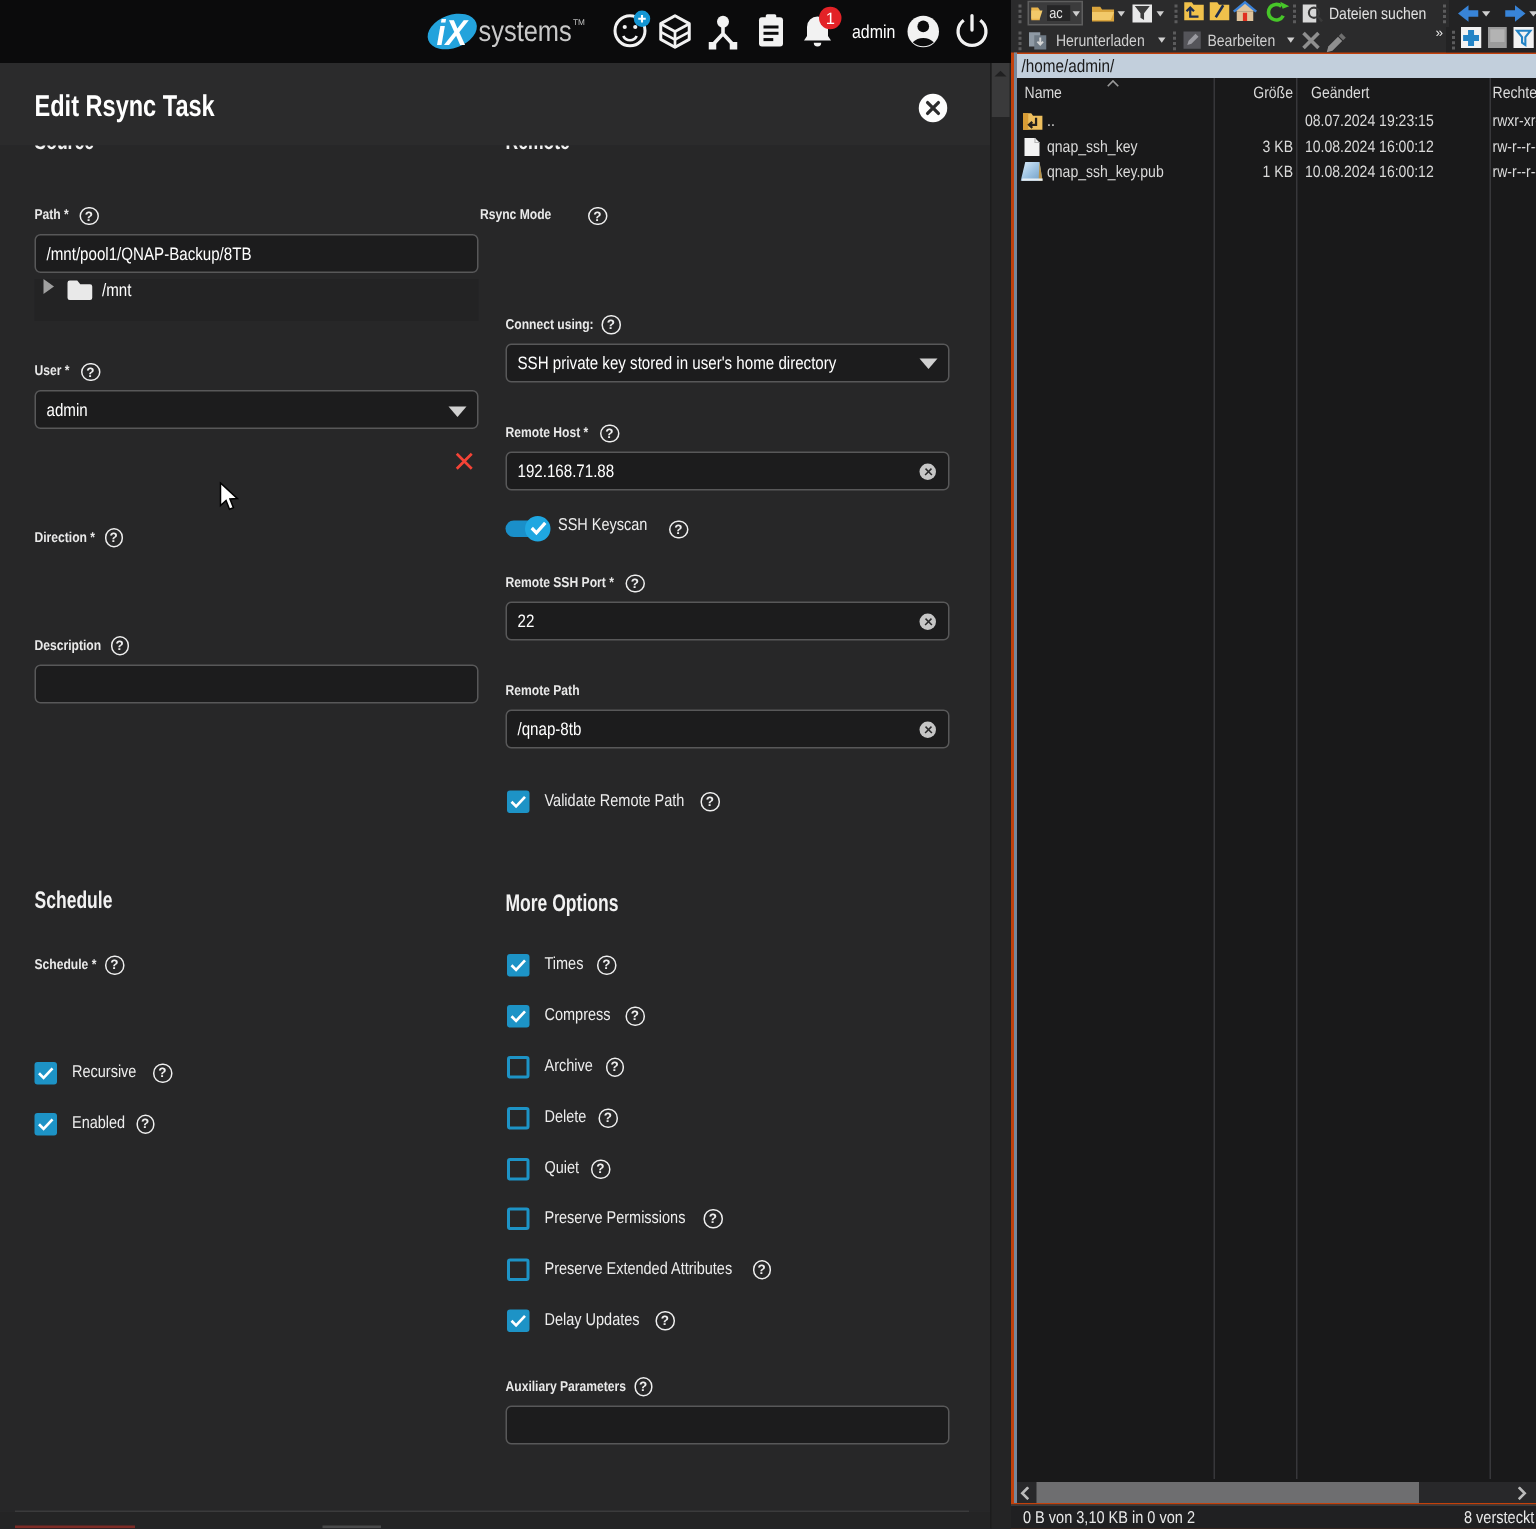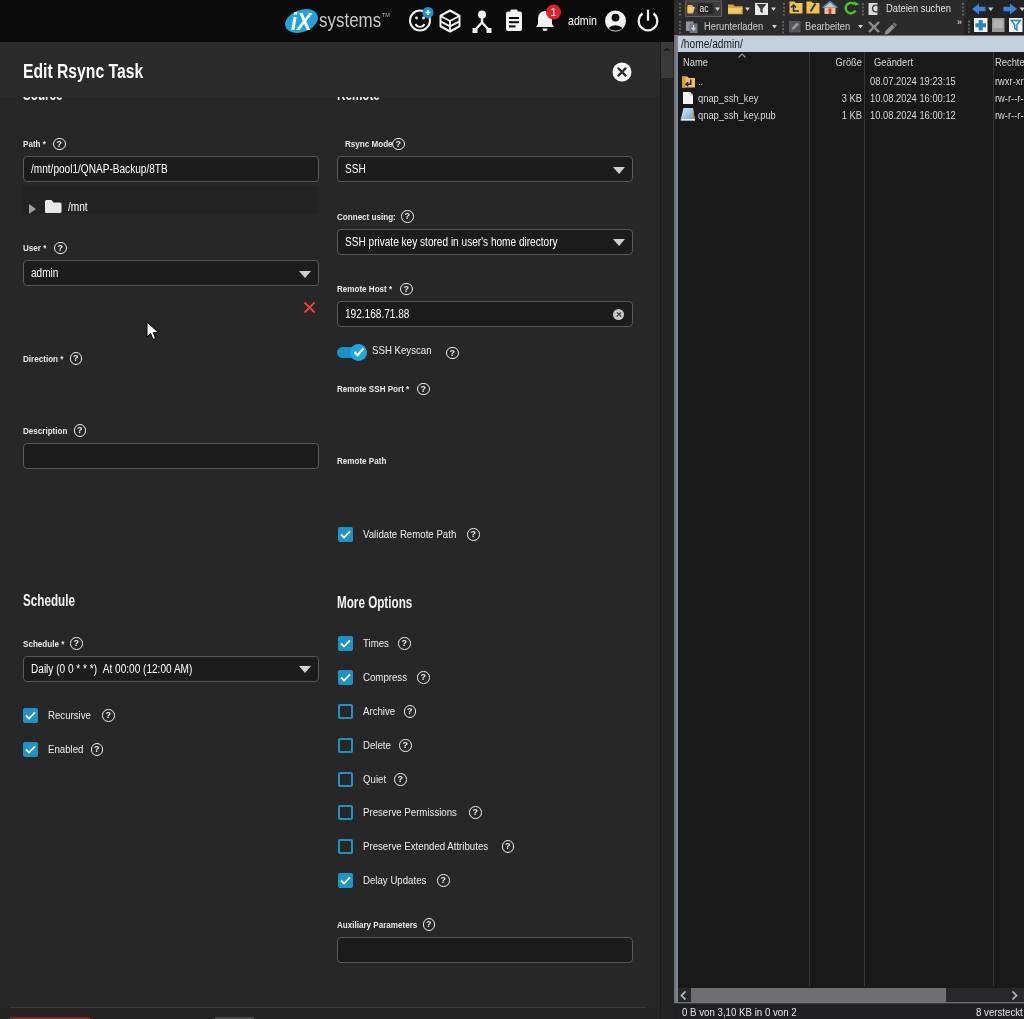--- a/index.html
+++ b/index.html
@@ -97,21 +97,21 @@
     <div class="abs sechead" style="left:23px;top:-11px"><span class="t">Source</span></div>
     <div class="abs sechead" style="left:337px;top:-11px"><span class="t">Remote</span></div>
 
     <div class="label" style="left:23px;top:40.5px">
         <span class="t">Path *</span>
       </div>
     <div class="q" style="left:53px;top:40.5px">?</div>
     <div class="inp" style="left:23px;top:59px">
         <span class="t">/mnt/pool1/QNAP-Backup/8TB</span>
       </div>
-    <div class="abs" style="left:23px;top:89px;width:296px;height:28px;background:#232324;display:flex;align-items:flex-end;">
+    <div class="abs" style="left:23px;top:89px;width:296px;height:28px;background:#232324;display:flex;align-items:flex-start;">
       <span style="margin-left:6px;width:0;height:0;border-top:5px solid transparent;border-bottom:5px solid transparent;border-left:7px solid #a0a0a0;"></span>
       <svg width="19" height="15" viewBox="0 0 19 15" style="margin-left:8px">
           <path d="M1 2.5 a1.5 1.5 0 0 1 1.5 -1.5 l5 0 l2 2.5 l6.5 0 a1.5 1.5 0 0 1 1.5 1.5 l0 7.5 a1.5 1.5 0 0 1 -1.5 1.5 l-13.5 0 a1.5 1.5 0 0 1 -1.5 -1.5 Z" fill="#e9e9e9"></path>
         </svg>
       <span style="margin-left:5px;font-size:12px;color:#fff"><span class="t">/mnt</span></span>
     </div>
     <div class="label" style="left:23px;top:144.5px">
         <span class="t">User *</span>
       </div>
     <div class="q" style="left:54px;top:144.5px">?</div>
@@ -129,51 +129,43 @@
     <div class="label" style="left:23px;top:327px">
         <span class="t">Description</span>
       </div>
     <div class="q" style="left:73.5px;top:327px">?</div>
     <div class="inp" style="left:23px;top:346px"></div>
     <div class="abs sechead" style="left:23px;top:495px"><span class="t">Schedule</span></div>
     <div class="label" style="left:23px;top:540px">
         <span class="t">Schedule *</span>
       </div>
     <div class="q" style="left:70px;top:540px">?</div>
-    <div class="sel" style="left:23px;top:558.5px">
-        <span class="t">Daily (0 0 * * *)&nbsp;&nbsp;At 00:00 (12:00 AM)</span>
-        <span class="car"></span>
-      </div>
     <div class="cbrow" style="left:23px;top:610.5px">
       <span class="cb on">
           <svg width="11" height="9" viewBox="0 0 12 10">
             <path d="M1 5 L4.4 8.4 L11 1.4" stroke="#fff" stroke-width="2" fill="none"></path>
           </svg>
         </span>
       <span class="txt"><span class="t">Recursive</span></span>
       </div>
     <div class="q" style="left:102px;top:612px">?</div>
     <div class="cbrow" style="left:23px;top:644.5px">
       <span class="cb on">
           <svg width="11" height="9" viewBox="0 0 12 10">
             <path d="M1 5 L4.4 8.4 L11 1.4" stroke="#fff" stroke-width="2" fill="none"></path>
           </svg>
         </span>
       <span class="txt"><span class="t">Enabled</span></span>
       </div>
     <div class="q" style="left:90.5px;top:646px">?</div>
 
-    <div class="label" style="left:345px;top:40.5px">
+    <div class="label" style="left:320px;top:40.5px">
         <span class="t">Rsync Mode</span>
       </div>
     <div class="q" style="left:392px;top:40.5px">?</div>
-    <div class="sel" style="left:337px;top:59px">
-        <span class="t">SSH</span>
-        <span class="car"></span>
-      </div>
     <div class="label" style="left:337px;top:113px">
         <span class="t">Connect using:</span>
       </div>
     <div class="q" style="left:401px;top:113px">?</div>
     <div class="sel" style="left:337px;top:131.5px">
         <span class="t">SSH private key stored in user's home directory</span>
         <span class="car"></span>
       </div>
     <div class="label" style="left:337px;top:185.5px">
         <span class="t">Remote Host *</span>
@@ -188,22 +180,30 @@
       <svg width="12" height="10" viewBox="0 0 12 10">
           <path d="M1.5 5 L4.6 8.2 L10.5 1.6" stroke="#fff" stroke-width="2.2" fill="none"></path>
         </svg>
       </div>
     <div class="abs" style="left:371.5px;top:246.5px;font-size:11.5px;color:#ededed;"><span class="t">SSH Keyscan</span></div>
     <div class="q" style="left:446px;top:249.5px">?</div>
     <div class="label" style="left:337px;top:285.5px">
         <span class="t">Remote SSH Port *</span>
       </div>
     <div class="q" style="left:417px;top:285.5px">?</div>
+    <div class="inp" style="left:337px;top:304px">
+        <span class="t">22</span>
+        <span class="clr" style="right:8px;top:7px"></span>
+      </div>
     <div class="label" style="left:337px;top:357.5px">
         <span class="t">Remote Path</span>
+      </div>
+    <div class="inp" style="left:337px;top:376px">
+        <span class="t">/qnap-8tb</span>
+        <span class="clr" style="right:8px;top:7px"></span>
       </div>
     <div class="cbrow" style="left:338px;top:429.5px">
       <span class="cb on">
           <svg width="11" height="9" viewBox="0 0 12 10">
             <path d="M1 5 L4.4 8.4 L11 1.4" stroke="#fff" stroke-width="2" fill="none"></path>
           </svg>
         </span>
       <span class="txt"><span class="t">Validate Remote Path</span></span>
       </div>
     <div class="q" style="left:467px;top:431px">?</div>
@@ -276,21 +276,21 @@
   <div class="abs" style="left:661px;top:42px;width:12px;height:36px;background:#3a3a3b;"></div>
   <svg class="abs" style="left:661px;top:44px" width="12" height="10" viewBox="0 0 12 10">
     <path d="M2 7 L6 3.2 L10 7 Z" fill="#202021"></path>
     </svg>
   <div class="abs" style="left:660px;top:42px;width:1px;height:977px;background:#1c1c1d;"></div>
 
   <svg class="abs" style="left:146px;top:321px" width="14" height="21" viewBox="0 0 14 21">
     <path d="M1 1 L1 16 L4.7 12.7 L7 18.5 L9.6 17.4 L7.3 11.7 L12.3 11.4 Z" fill="#fff" stroke="#000" stroke-width="1"></path>
   </svg>
 
-  <div class="abs" id="ws" style="left:674px;top:0;width:350px;height:1019px;background:#737373;">
+  <div class="abs" id="ws" style="left:674px;top:0;width:350px;height:1019px;background:#c2410c;">
     <div class="abs" style="left:0;top:0;width:350px;height:18px;background:#2b2b2c;"></div>
     <div class="abs" style="left:0;top:18px;width:350px;height:17px;background:#2b2b2c;"></div>
     <svg class="abs" style="left:0;top:0" width="350" height="18" viewBox="0 0 350 18">
       <rect x="292" y="0" width="58" height="18" fill="#232324"></rect>
       <g fill="#5c5c5d">
           <rect x="5" y="3" width="2" height="2"></rect>
           <rect x="5" y="6.5" width="2" height="2"></rect>
           <rect x="5" y="10" width="2" height="2"></rect>
           <rect x="5" y="13.5" width="2" height="2"></rect>
         </g>

